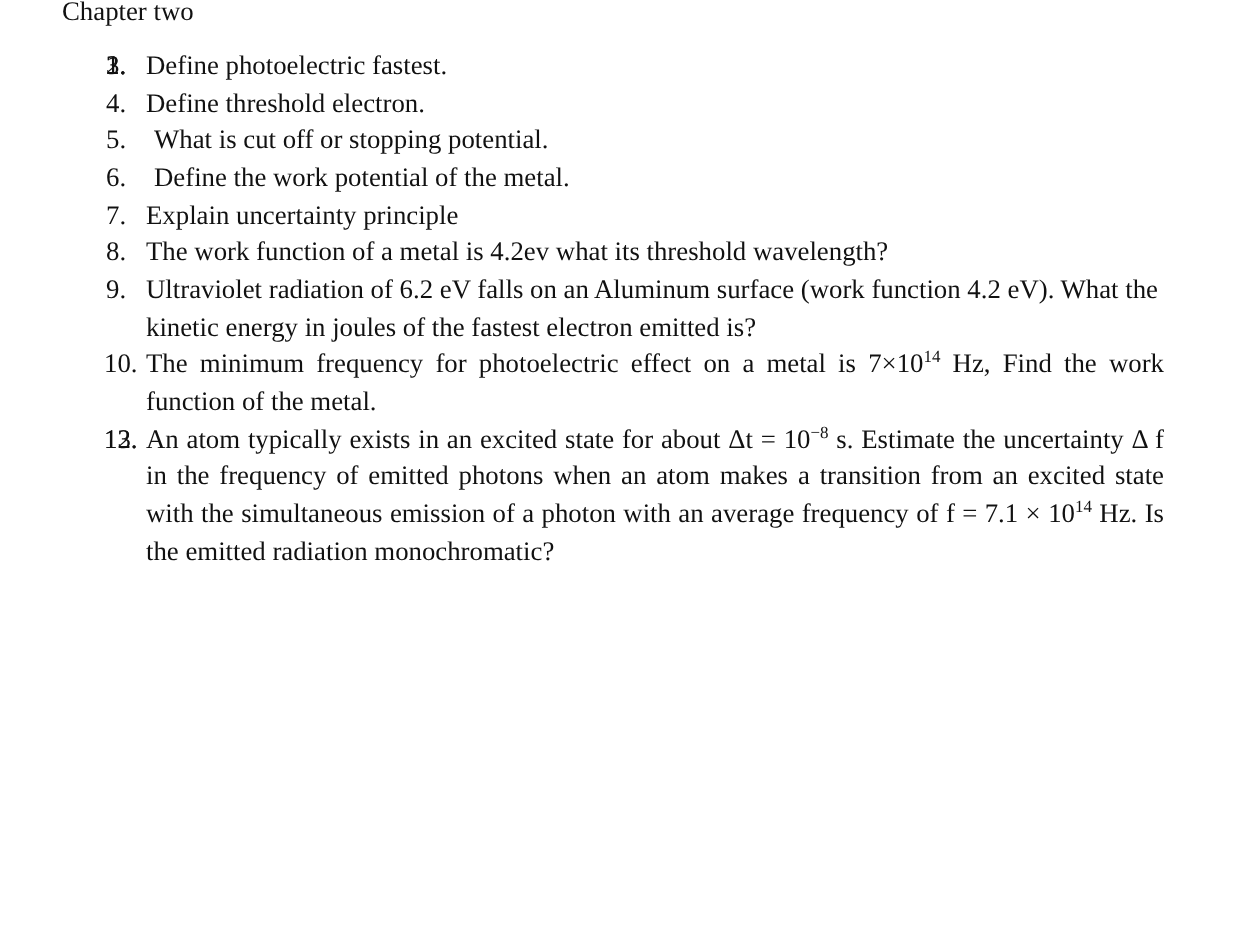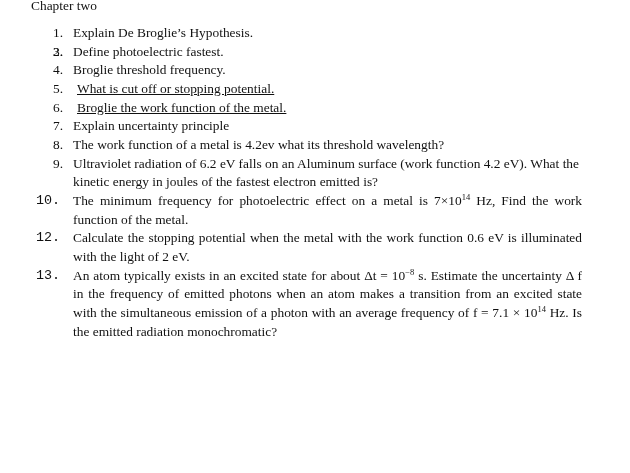--- a/index.html
+++ b/index.html
@@ -47,90 +47,86 @@
       line-height: 18.65px;
       margin: 0;
     }
     .q-num {
       position: absolute;
       left: 53px;
       top: 0;
       white-space: nowrap;
     }
     .q-num.two-digit {
-      left: 36px;
-      font-family: Liberation Mono, monospace;
+      left: 52px;
     }
     .q-text {
       display: block;
     }
     .q-text.justify {
       text-align: justify;
       text-align-last: left;
     }
     .q-text.indent1 {
       padding-left: 4px;
-      text-decoration: underline;
     }
     sup {
       font-size: 8.5px;
       vertical-align: 0;
       position: relative;
       top: -5px;
       line-height: 0;
     }
   </style>
 </head>
 <body>
 
 <div class="page">
   <div class="chapter-title">Chapter two</div>
 
   <ol class="question-list">
     <li class="question">
       <span class="q-num">1.</span>
-      <span class="q-text">Explain De Broglie’s Hypothesis.</span>
     </li>
     <li class="question">
       <span class="q-num">2.</span>
     </li>
     <li class="question">
       <span class="q-num">3.</span>
       <span class="q-text">Define photoelectric fastest.</span>
     </li>
     <li class="question">
       <span class="q-num">4.</span>
-      <span class="q-text">Broglie threshold frequency.</span>
+      <span class="q-text">Define threshold electron.</span>
     </li>
     <li class="question">
       <span class="q-num">5.</span>
       <span class="q-text indent1">What is cut off or stopping potential.</span>
     </li>
     <li class="question">
       <span class="q-num">6.</span>
-      <span class="q-text indent1">Broglie the work function of the metal.</span>
+      <span class="q-text indent1">Define the work potential of the metal.</span>
     </li>
     <li class="question">
       <span class="q-num">7.</span>
       <span class="q-text">Explain uncertainty principle</span>
     </li>
     <li class="question">
       <span class="q-num">8.</span>
       <span class="q-text">The work function of a metal is 4.2ev what its threshold wavelength?</span>
     </li>
     <li class="question">
       <span class="q-num">9.</span>
       <span class="q-text">Ultraviolet radiation of 6.2 eV falls on an Aluminum surface (work function 4.2 eV). What the kinetic energy in joules of the fastest electron emitted is?</span>
     </li>
     <li class="question">
       <span class="q-num two-digit">10.</span>
       <span class="q-text justify"><span>The minimum frequency for photoelectric effect on a metal is 7×10</span><sup>14</sup><span> Hz, Find the work function of the metal.</span></span>
     </li>
     <li class="question">
       <span class="q-num two-digit">12.</span>
-      <span class="q-text justify">Calculate the stopping potential when the metal with the work function 0.6 eV is illuminated with the light of 2 eV.</span>
     </li>
     <li class="question">
       <span class="q-num two-digit">13.</span>
       <span class="q-text justify"><span>An atom typically exists in an excited state for about Δt = 10</span><sup>−8</sup><span> s. Estimate the uncertainty Δ f in the frequency of emitted photons when an atom makes a transition from an excited state with the simultaneous emission of a photon with an average frequency of f = 7.1 × 10</span><sup>14</sup><span> Hz. Is the emitted radiation monochromatic?</span></span>
     </li>
   </ol>
 </div>
 
 </body></html>

